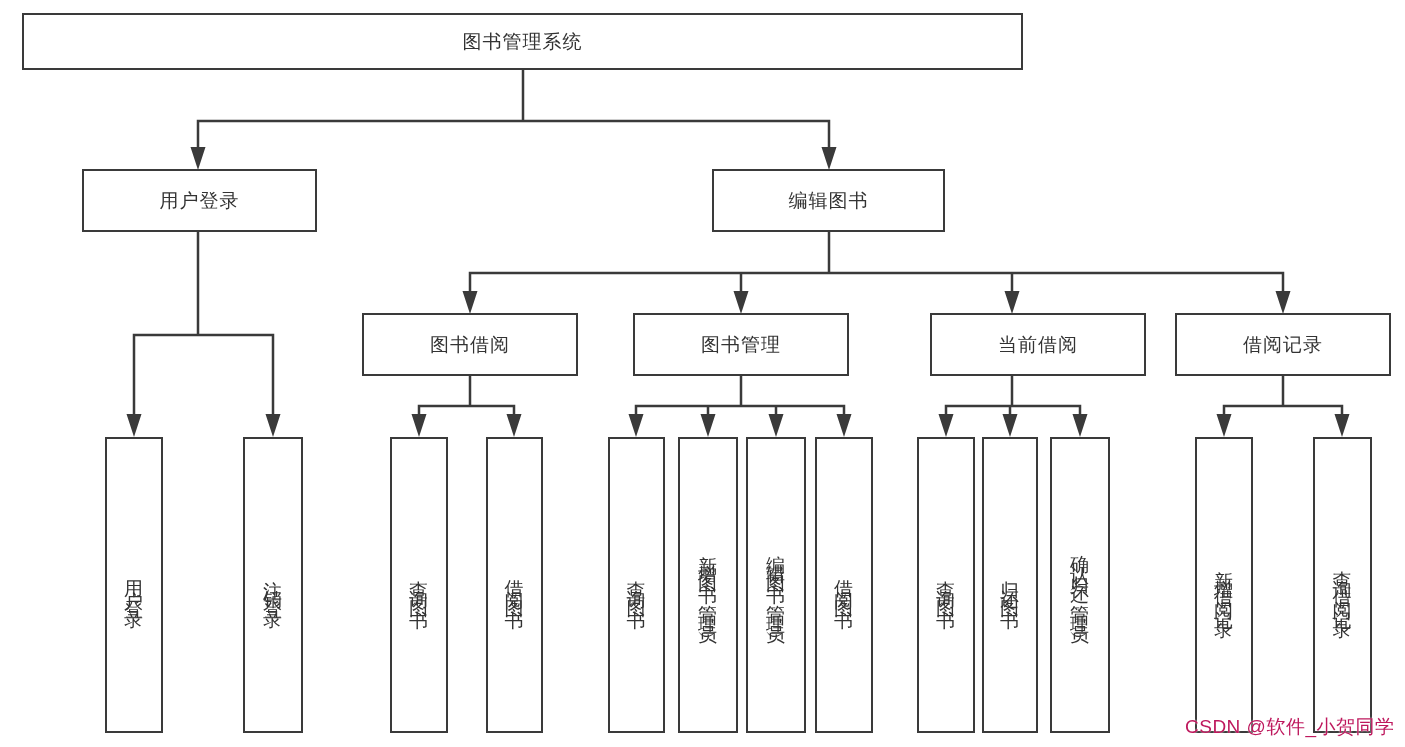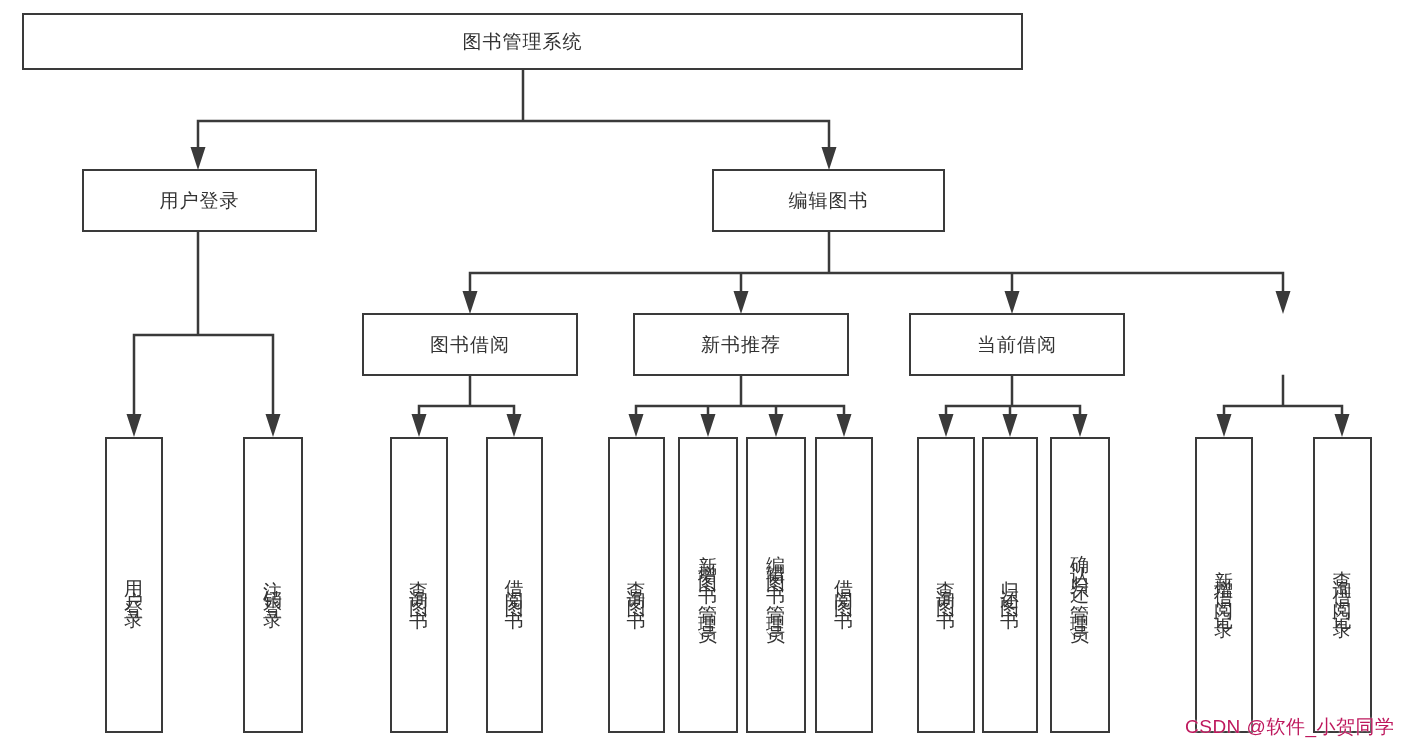--- a/index.html
+++ b/index.html
@@ -110,22 +110,23 @@
       <path class="ar" d="M1216.5,414 H1231.5 L1224,437 Z M1334.5,414 H1349.5 L1342,437 Z"></path>
     </g>
   </svg>
 
   <div class="box hbox" style="left:22px; top:13px; width:1001px; height:57px;">图书管理系统</div>
 
   <div class="box hbox" style="left:82px; top:169px; width:235px; height:63px;">用户登录</div>
   <div class="box hbox" style="left:712px; top:169px; width:233px; height:63px;">编辑图书</div>
 
   <div class="box hbox" style="left:362px; top:313px; width:216px; height:63px;">图书借阅</div>
-  <div class="box hbox" style="left:633px; top:313px; width:216px; height:63px;">新书推荐</div>
-  <div class="box hbox" style="left:909px; top:313px; width:216px; height:63px;">当前借阅</div>
+  <div class="box hbox" style="left:633px; top:313px; width:216px; height:63px;">图书管理</div>
+  <div class="box hbox" style="left:930px; top:313px; width:216px; height:63px;">当前借阅</div>
+  <div class="box hbox" style="left:1175px; top:313px; width:216px; height:63px;">借阅记录</div>
 
   <div class="box leaf" style="left:105px; top:437px; width:58px; height:296px;">用户登录</div>
   <div class="box leaf" style="left:243px; top:437px; width:60px; height:296px;">注销登录</div>
 
   <div class="box leaf" style="left:390px; top:437px; width:58px; height:296px;">查询图书</div>
   <div class="box leaf" style="left:486px; top:437px; width:57px; height:296px;">借阅图书</div>
 
   <div class="box leaf" style="left:608px; top:437px; width:57px; height:296px;">查询图书</div>
   <div class="box leaf" style="left:678px; top:437px; width:60px; height:296px;">新增图书（管理员）</div>
   <div class="box leaf" style="left:746px; top:437px; width:60px; height:296px;">编辑图书（管理员）</div>

